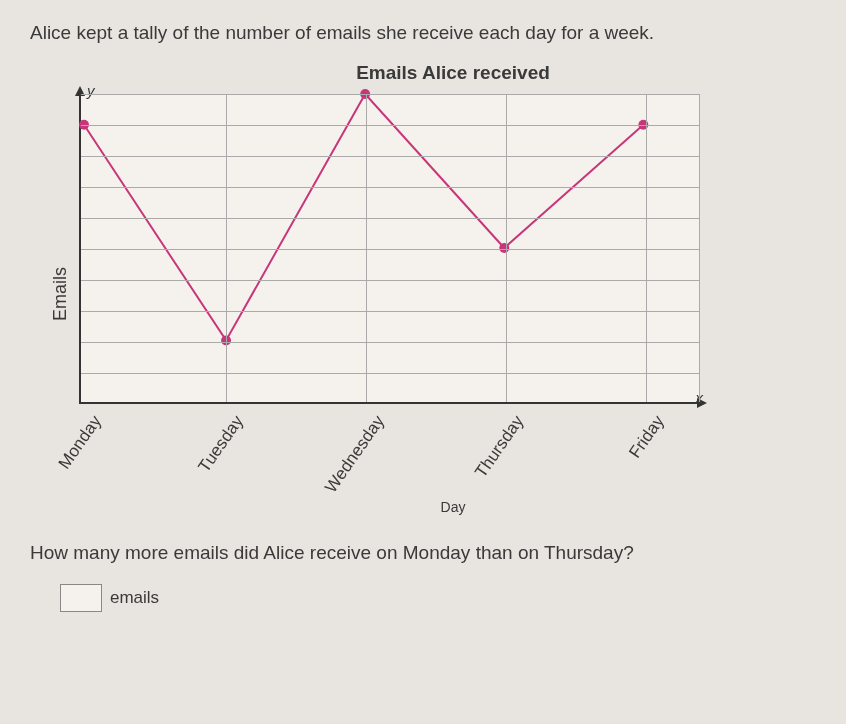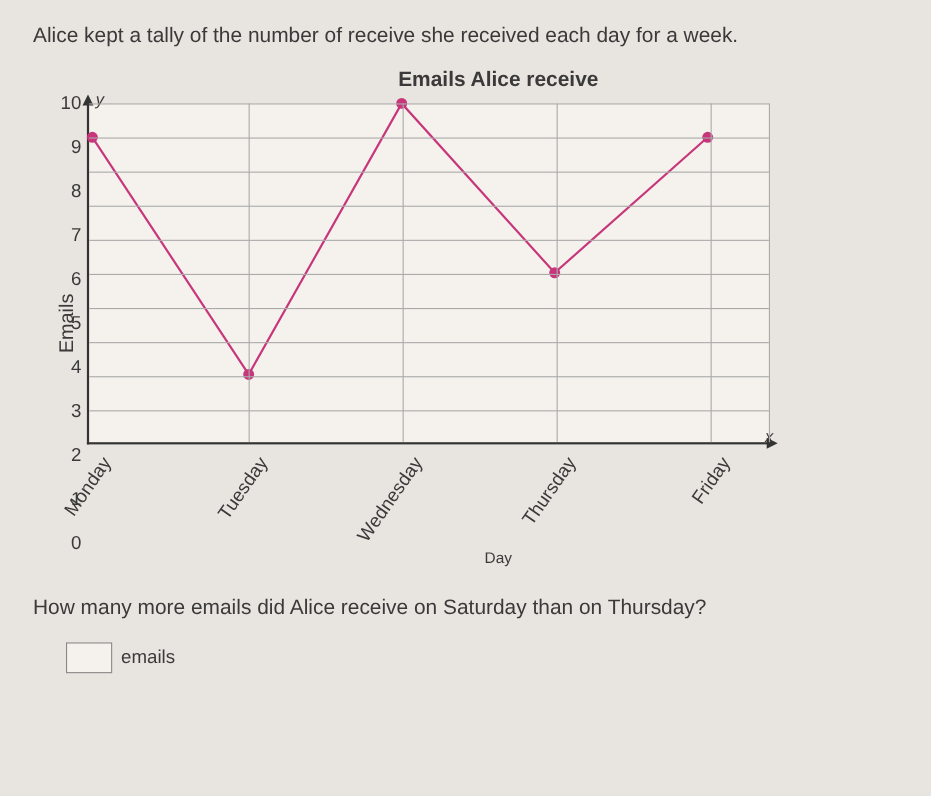--- a/index.html
+++ b/index.html
@@ -160,40 +160,27 @@
       top: 0;
       left: 0;
       width: 100%;
       height: 100%;
       overflow: visible;
     }
   </style>
 </head>
 <body>
 
-<div class="prompt">Alice kept a tally of the number of receive she received each day for a week.</div>
-
-<div class="chart-title">Emails Alice receive</div>
+<div class="prompt">Alice kept a tally of the number of emails she receive each day for a week.</div>
+
+<div class="chart-title">Emails Alice received</div>
 
 <div class="chart-wrap">
   <div class="ylabel">Emails</div>
   <div class="chart-area">
-    <div class="y-axis" id="y-axis">
-        <div class="y-tick">10</div>
-        <div class="y-tick">9</div>
-        <div class="y-tick">8</div>
-        <div class="y-tick">7</div>
-        <div class="y-tick">6</div>
-        <div class="y-tick">5</div>
-        <div class="y-tick">4</div>
-        <div class="y-tick">3</div>
-        <div class="y-tick">2</div>
-        <div class="y-tick">1</div>
-        <div class="y-tick">0</div>
-      </div>
     <div class="plot" id="plot">
       <div class="arrow-y"></div>
       <div class="arrow-x"></div>
       <span class="y-marker">y</span>
       <span class="x-marker">x</span>
       <svg id="chart-svg" viewBox="0 0 620 310">
           <polyline points="2,31 145,248 285,0 425,155 565,31" fill="none" stroke="#c7367a" stroke-width="2"></polyline>
           <circle cx="2" cy="31" r="5" fill="#c7367a"></circle>
           <circle cx="145" cy="248" r="5" fill="#c7367a"></circle>
           <circle cx="285" cy="0" r="5" fill="#c7367a"></circle>
@@ -221,18 +208,18 @@
         <div class="x-label" style="right: 467px;">Tuesday</div>
         <div class="x-label" style="right: 327px;">Wednesday</div>
         <div class="x-label" style="right: 187px;">Thursday</div>
         <div class="x-label" style="right: 47px;">Friday</div>
       </div>
   </div>
 </div>
 
 <div class="xlabel-main">Day</div>
 
-<div class="question">How many more emails did Alice receive on Saturday than on Thursday?</div>
+<div class="question">How many more emails did Alice receive on Monday than on Thursday?</div>
 
 <div class="answer-row">
   <input class="answer-box" type="text" style="">
   <span class="answer-unit">emails</span>
 </div>
 
 </body></html>

